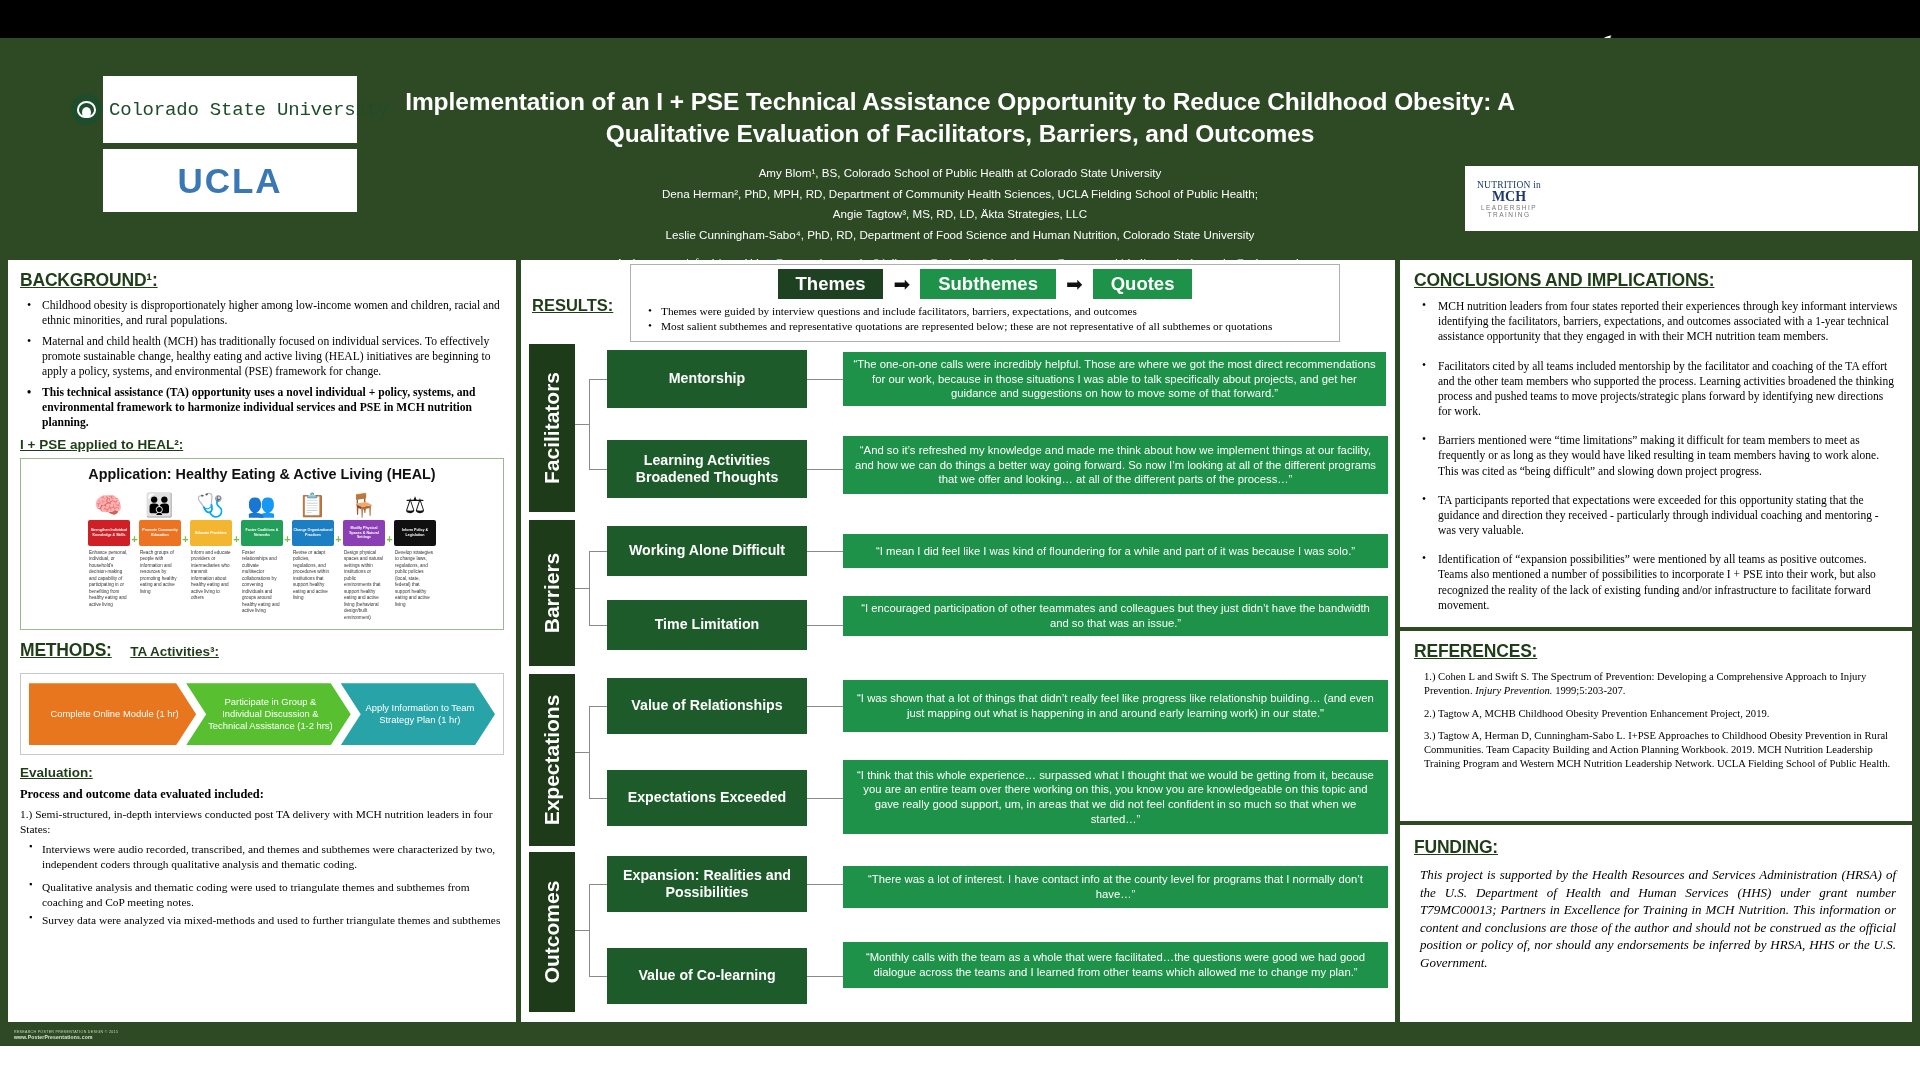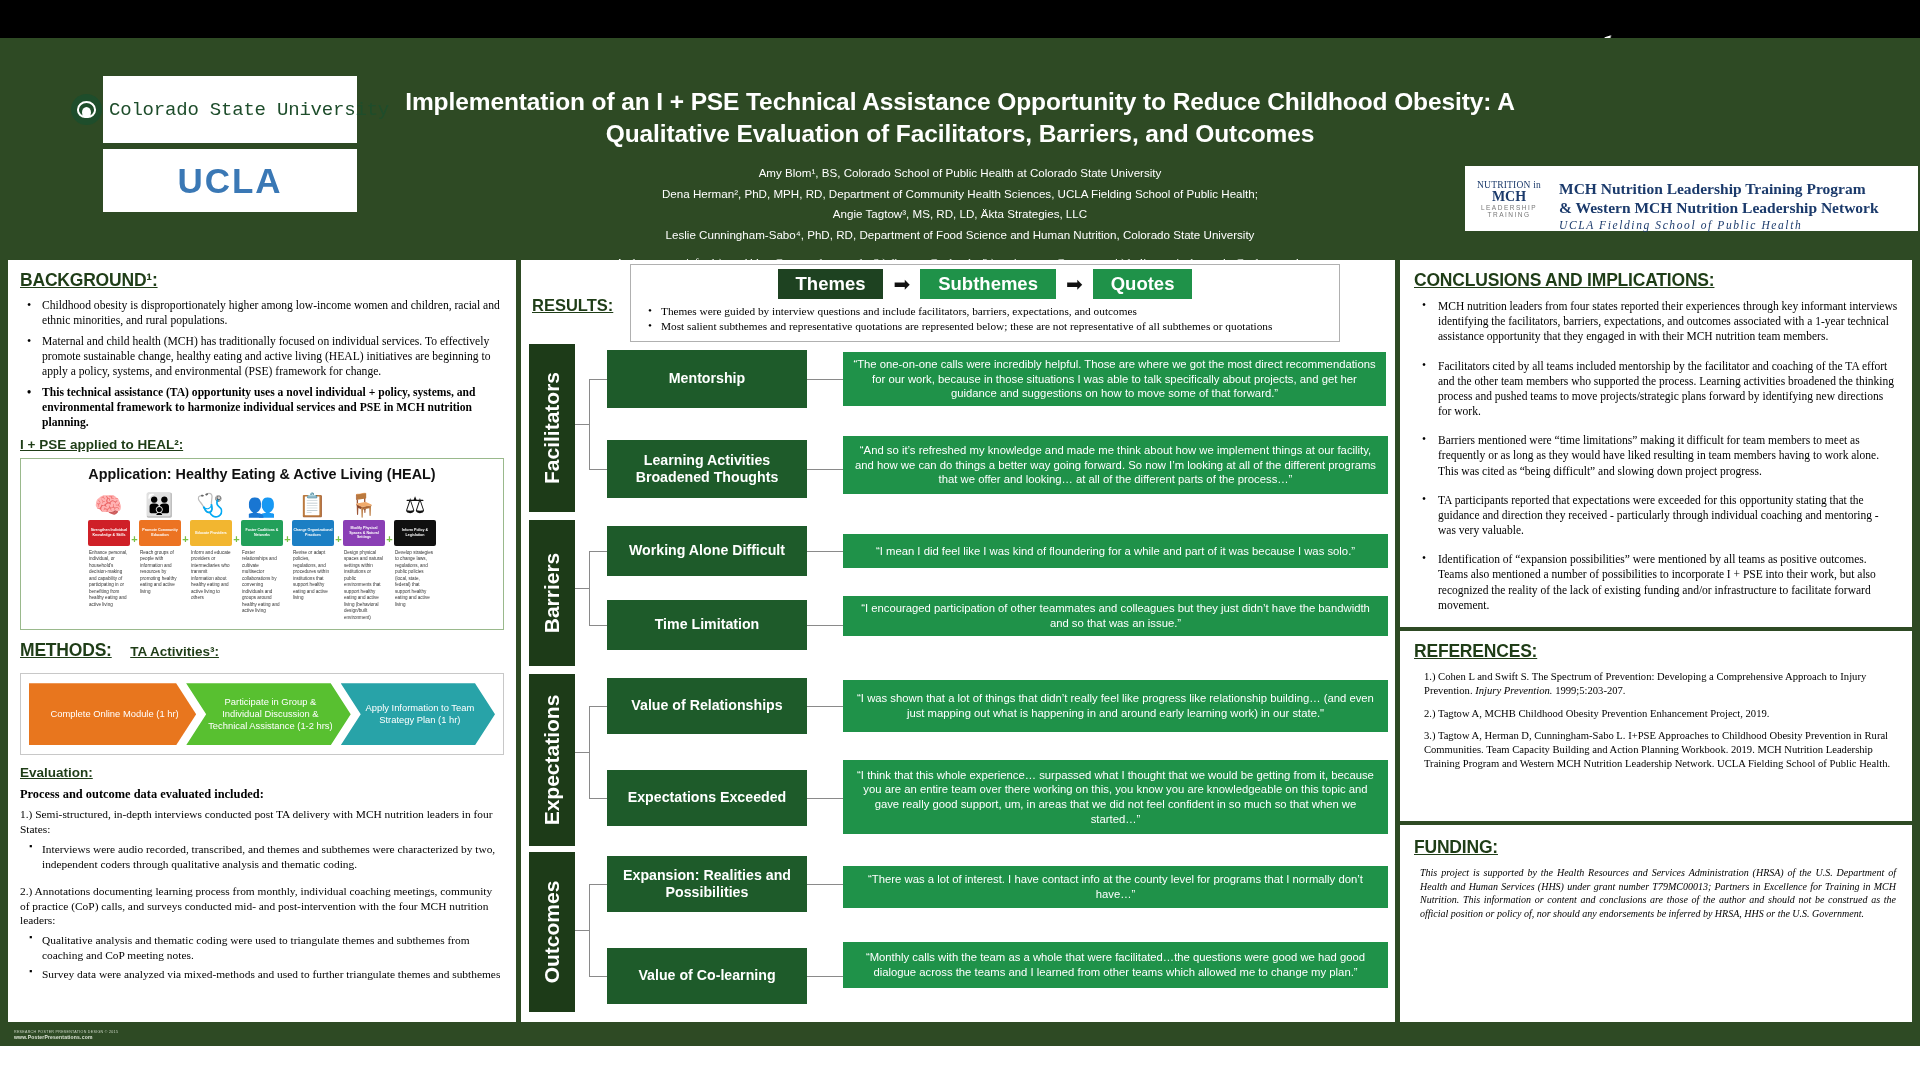--- a/index.html
+++ b/index.html
@@ -112,21 +112,21 @@
   .sub-chip{position:absolute;background:#1e5b2a;color:#fff;display:flex;align-items:center;justify-content:center;
      text-align:center;font-size:14.2px;font-weight:bold;line-height:1.2;padding:0 8px;box-sizing:border-box;}
   .quote-chip{position:absolute;background:#1f9249;color:#fff;display:flex;align-items:center;justify-content:center;
      text-align:center;font-size:11.3px;line-height:1.3;padding:4px 8px;box-sizing:border-box;}
   ul.cbul{list-style:none;margin:0;padding:0;}
   ul.cbul li{position:relative;padding-left:24px;margin-bottom:14px;font-family:"Liberation Serif",serif;
      font-size:11.5px;line-height:1.32;text-align:left;}
   ul.cbul li:before{content:"•";position:absolute;left:8px;top:-1px;}
   .ref-item{font-family:"Liberation Serif",serif;font-size:10.6px;line-height:1.3;margin-bottom:9px;padding-left:10px;}
   .ital{font-style:italic;}
-  .fund-txt{font-family:"Liberation Serif",serif;font-size:10px;line-height:1.35;font-style:italic;
+  .fund-txt{font-family:"Liberation Serif",serif;font-size:13px;line-height:1.35;font-style:italic;
      text-align:justify;padding:0 6px;}
 </style>
 </head>
 <body>
 
 <div class="screen">
   <div class="desktop-bar"></div>
   <div class="cursor"></div>
 
   <div class="poster">
@@ -154,25 +154,20 @@
         </div>
         <div class="contact">Author contact info: 1.) amykblom@rams.colostate.edu, 2.) dherman@ucla.edu, 3.) angie.tagtow@mac.com, 4.) leslie.cunningham-sabo@colostate.edu</div>
       </div>
 
       <div class="logo-mch">
         <div class="mch-left">
           <div class="mch-l1">NUTRITION in</div>
           <div class="mch-l2">MCH</div>
           <div class="mch-l3">LEADERSHIP</div>
           <div class="mch-l3">TRAINING</div>
-        </div>
-        <div class="mch-right">
-          <div class="mch-r1">MCH Nutrition Leadership Training Program</div>
-          <div class="mch-r1">&amp; Western MCH Nutrition Leadership Network</div>
-          <div class="mch-r2">UCLA Fielding School of Public Health</div>
         </div>
       </div>
     </div>
 
     <div class="cols">
 
       <div class="col col-left">
         <div class="colpad">
           <h2 class="sec">BACKGROUND¹:</h2>
           <ul class="bul">
@@ -240,21 +235,20 @@
               <div class="chev chev3">Apply Information to Team Strategy Plan (1 hr)</div>
             </div>
           </div>
 
           <h3 class="sub" style="margin-top:10px;">Evaluation:</h3>
           <div class="meth-txt b">Process and outcome data evaluated included:</div>
           <div class="meth-txt">1.)  Semi-structured, in-depth interviews conducted post TA delivery with MCH nutrition leaders in four States:</div>
           <ul class="bul2">
             <li>Interviews were audio recorded, transcribed, and themes and subthemes were characterized by two, independent coders through qualitative analysis and thematic coding.</li>
           </ul>
-          <div class="meth-txt" style="margin-top:12px;">2.) Annotations documenting learning process from monthly, individual coaching meetings, community of practice (CoP) calls, and surveys conducted mid- and post-intervention with the four MCH nutrition leaders:</div>
           <ul class="bul2">
             <li>Qualitative analysis and thematic coding were used to triangulate themes and subthemes from coaching and CoP meeting notes.</li>
             <li>Survey data were analyzed via mixed-methods and used to further triangulate themes and subthemes</li>
           </ul>
         </div>
       </div>
 
       <div class="footer-credit">
         <div class="fc1">RESEARCH POSTER PRESENTATION DESIGN © 2015</div>
         <div class="fc2">www.PosterPresentations.com</div>

